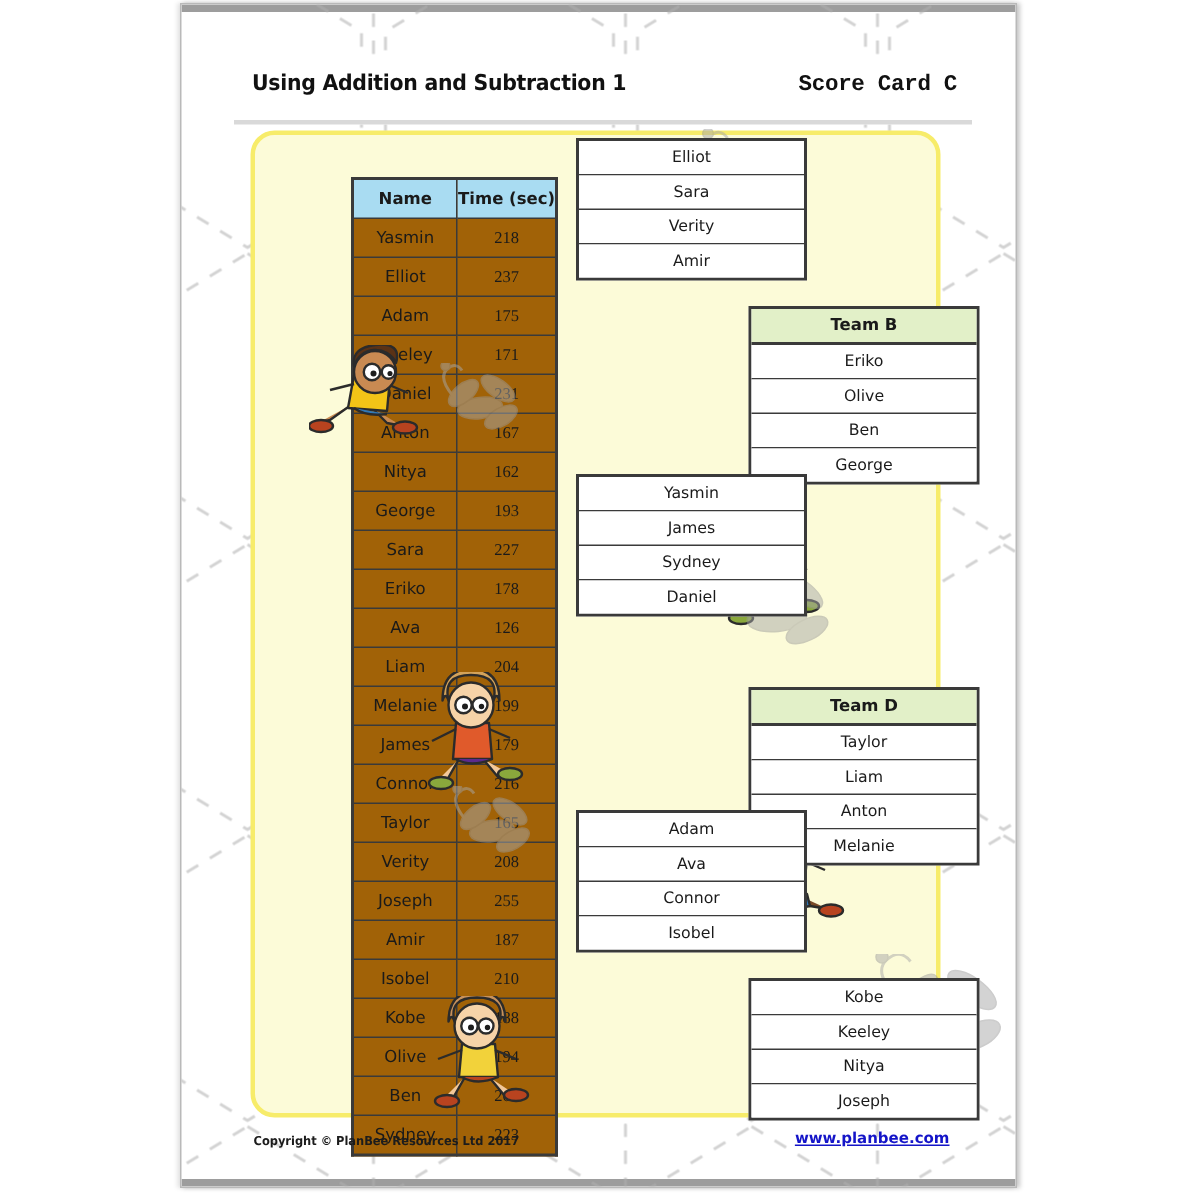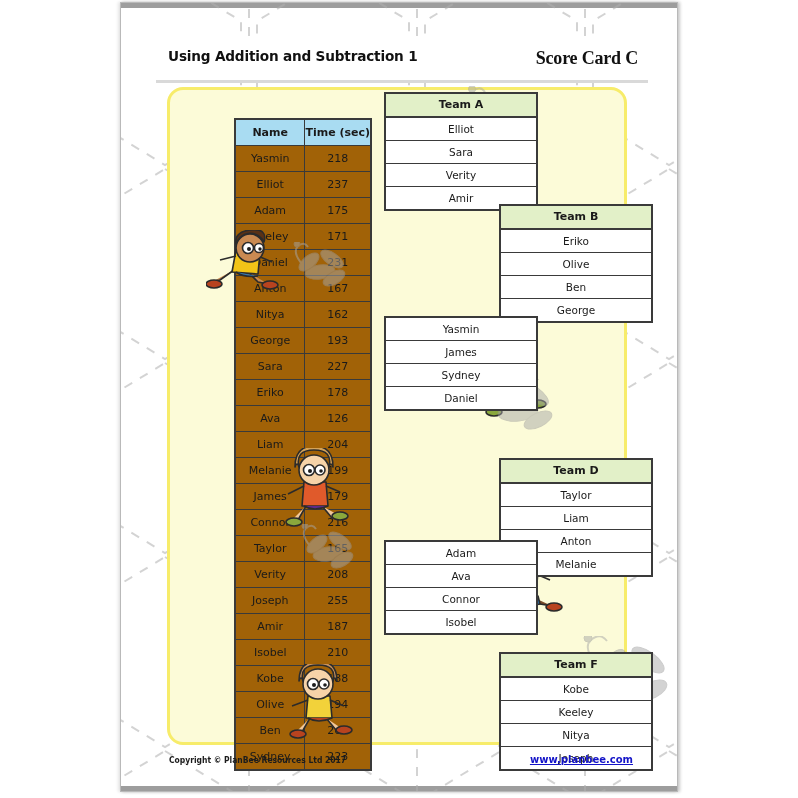--- a/index.html
+++ b/index.html
@@ -34,22 +34,22 @@
     box-sizing:border-box;
   }
   #header .htitle{
     position:absolute;left:12px;top:11px;
     font-family:"DejaVu Sans", sans-serif;
     font-weight:bold;font-size:14.5px;color:#111;letter-spacing:-.2px;
     transform:scaleX(.94);transform-origin:left center;
   }
   #header .hright{
     position:absolute;right:10px;top:11px;
-    font-family:Liberation Serif, serif;
-    font-weight:bold;font-size:18px;color:#111;letter-spacing:-.2px;
+    font-family:Liberation Mono, monospace;
+    font-weight:bold;font-size:15px;color:#111;letter-spacing:-.2px;
   }
 
   
   #panel{
     position:absolute;left:46px;top:84px;width:460px;height:658px;
     background:#fcfbd8;
     border:3px solid #f7ec6a;
     border-radius:16px;
     box-sizing:border-box;
   }
@@ -66,21 +66,21 @@
     padding:0;
     text-align:center;
     vertical-align:middle;
     font-family:"DejaVu Sans", sans-serif;
     font-size:11px;
     color:#1a1a1a;
     white-space:nowrap;
   }
   #scoretable th{background:#a9dcf2;font-weight:bold;font-size:11px;}
   #scoretable td.nm{width:78px;}
-  #scoretable td.tm{width:58px;}
+  #scoretable td.tm{width:58px;font-family:Liberation Serif, serif;}
   #scoretable th.nm{width:78px;}
   #scoretable th.tm{width:58px;text-align:right;}
 
   
   .teambox{
     position:absolute;
     width:154px;
     border:2px solid #3a3a3a;
     background:#ffffff;
     box-sizing:border-box;
@@ -418,21 +418,20 @@
             <ellipse cx="46" cy="28" rx="18" ry="8" transform="rotate(-48 46 28)"></ellipse>
             <ellipse cx="82" cy="24" rx="19" ry="8" transform="rotate(36 82 24)"></ellipse>
             <ellipse cx="86" cy="54" rx="16" ry="8" transform="rotate(-26 86 54)"></ellipse>
             <path d="M32 30 q-16 -18 -7 -26 q9 -8 16 1" fill="none" stroke="#a8a8a8" stroke-width="2"></path>
             <circle cx="22" cy="2" r="4"></circle>
           </g>
         </svg>
 
         <div id="teams-layer">
             <div class="teambox" style="left: 214px; top: 2px;">
-              <div class="thead">Team A</div>
               <div class="trow">Elliot</div>
               <div class="trow">Sara</div>
               <div class="trow">Verity</div>
               <div class="trow">Amir</div>
             </div>
             <div class="teambox" style="left: 329px; top: 114px;">
               <div class="thead">Team B</div>
               <div class="trow">Eriko</div>
               <div class="trow">Olive</div>
               <div class="trow">Ben</div>
@@ -451,21 +450,20 @@
               <div class="trow">Anton</div>
               <div class="trow">Melanie</div>
             </div>
             <div class="teambox" style="left: 214px; top: 450px;">
               <div class="trow">Adam</div>
               <div class="trow">Ava</div>
               <div class="trow">Connor</div>
               <div class="trow">Isobel</div>
             </div>
             <div class="teambox" style="left: 329px; top: 562px;">
-              <div class="thead">Team F</div>
               <div class="trow">Kobe</div>
               <div class="trow">Keeley</div>
               <div class="trow">Nitya</div>
               <div class="trow">Joseph</div>
             </div>
           </div>
 
       </div>
     </div>
 

